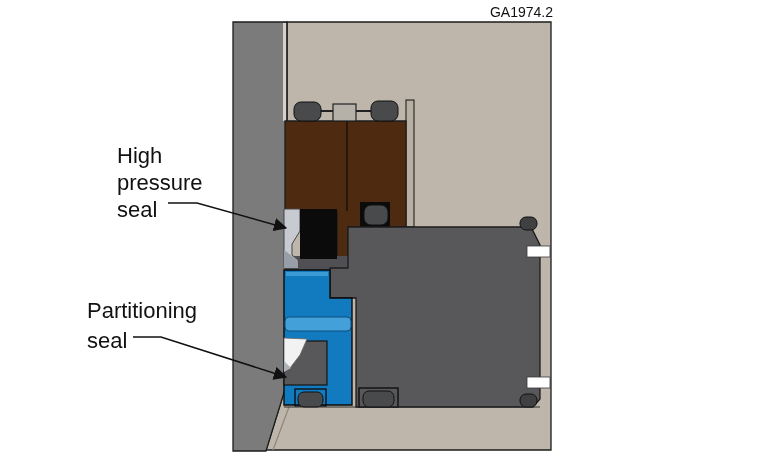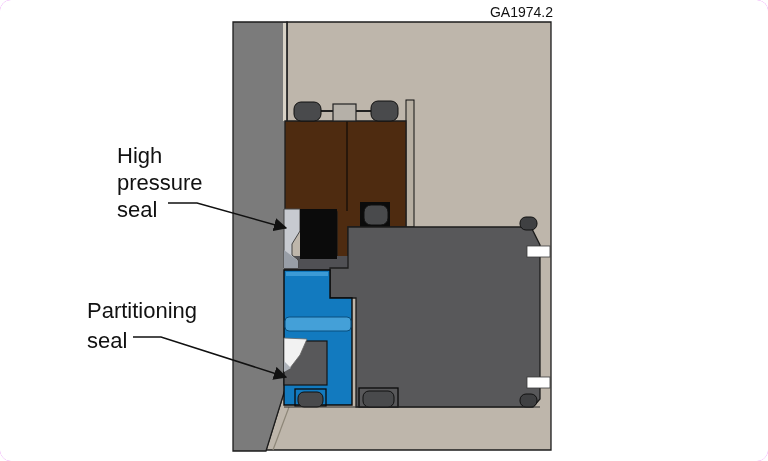--- a/index.html
+++ b/index.html
@@ -1,17 +1,17 @@
 <!DOCTYPE html>
 <html><head>
 <meta charset="utf-8">
 <style>
   html,body{margin:0;padding:0;background:#ffffff;}
   .stage{position:relative;width:768px;height:461px;background:#d946ef;overflow:hidden;
-         font-family:"Liberation Sans", sans-serif;border-radius:11px;}
+         font-family:"Liberation Sans", sans-serif;}
   svg{display:block;}
   .outline{stroke:#1c1c1c;stroke-width:1.3;}
   .thin{stroke:#111111;stroke-width:1;}
   text{font-family:"Liberation Sans", sans-serif;fill:#111111;}
   .label{font-size:22px;}
   .ga{font-size:14px;}
   .leader{fill:none;stroke:#111111;stroke-width:1.5;}
 </style>
 </head>
 <body>

